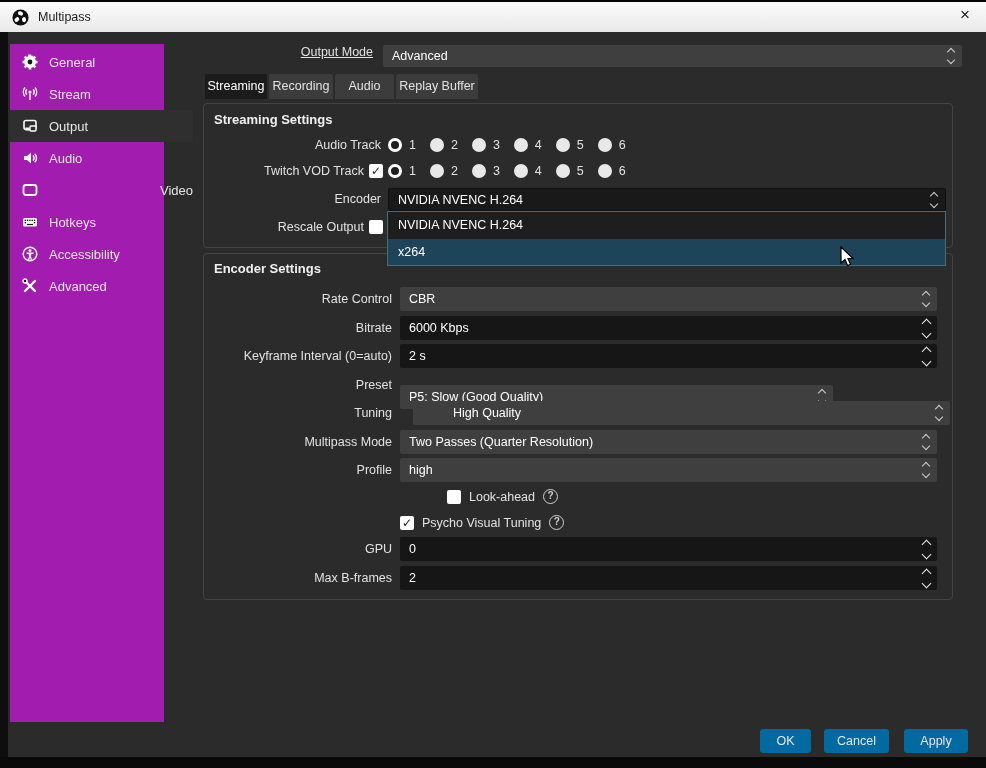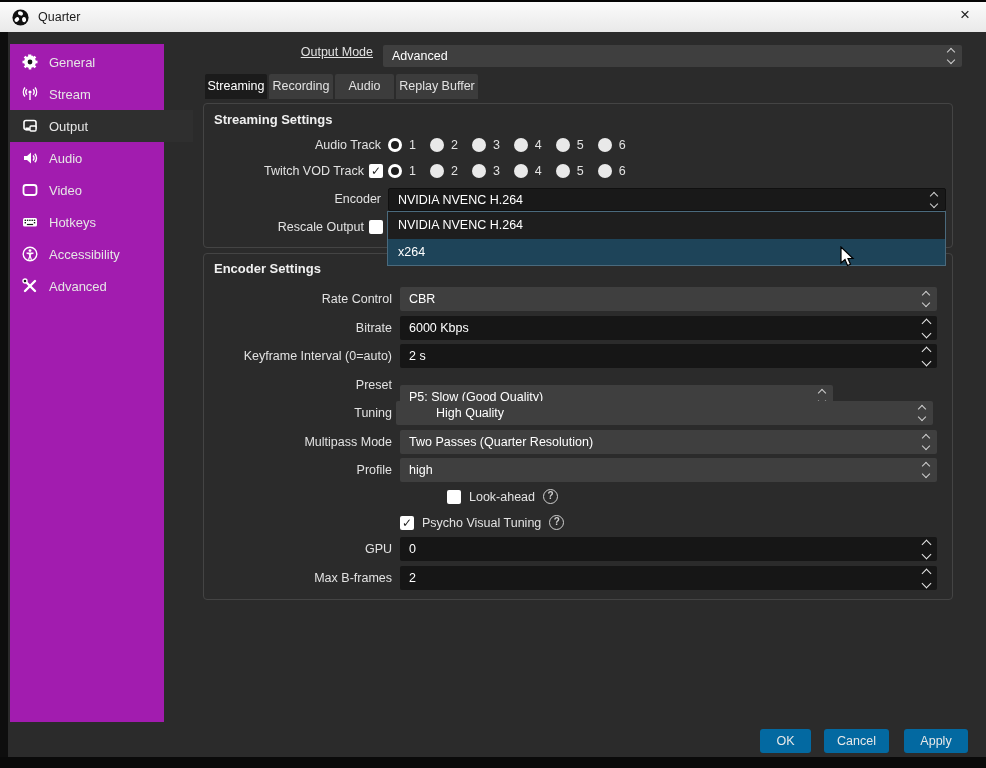--- a/index.html
+++ b/index.html
@@ -83,21 +83,21 @@
   <div class="titlebar">
     <svg class="logo" viewBox="0 0 20 20">
       <circle cx="10" cy="10" r="9.5" fill="#101010"></circle>
       <g fill="#ffffff">
         <ellipse cx="10" cy="5.2" rx="3.1" ry="2.4" transform="rotate(20 10 5.2)"></ellipse>
         <ellipse cx="5.8" cy="12.4" rx="3.1" ry="2.4" transform="rotate(140 5.8 12.4)"></ellipse>
         <ellipse cx="14.2" cy="12.4" rx="3.1" ry="2.4" transform="rotate(260 14.2 12.4)"></ellipse>
         <circle cx="10" cy="10" r="2.1" fill="#101010"></circle>
       </g>
     </svg>
-    <span class="title">Quarter</span>
+    <span class="title">Multipass</span>
   </div>
   <div class="close-btn">×</div>
 
   <div class="win-body"></div>
   <div class="left-strip"></div>
   <div class="bottom-strip"></div>
 
   <div class="sidebar">
     <div class="side-item" style="top:2px;">
       <svg width="16" height="16" viewBox="0 0 16 16">
@@ -141,21 +141,21 @@
     <div class="side-item" style="top:98px;">
       <svg width="16" height="16" viewBox="0 0 16 16">
           <path fill="#fff" d="M2 6h3l4-3.5v11L5 10H2z"></path>
           <g stroke="#fff" fill="none" stroke-width="1.4">
             <path d="M11 5.5a3.5 3.5 0 010 5"></path>
             <path d="M12.8 3.8a6 6 0 010 8.4"></path>
           </g>
         </svg>
       <span>Audio</span>
     </div>
-    <div class="side-item" style="top:130px;">
+    <div class="side-item" style="top:130px;justify-content:space-between;">
       <svg width="16" height="16" viewBox="0 0 16 16">
           <rect x="1.5" y="3" width="13" height="10" rx="2.5" fill="none" stroke="#fff" stroke-width="1.8"></rect>
         </svg>
       <span>Video</span>
     </div>
     <div class="side-item" style="top:162px;">
       <svg width="16" height="16" viewBox="0 0 16 16">
           <rect x="1" y="4" width="14" height="8.5" rx="1.5" fill="#fff"></rect>
           <g fill="#171717">
             <rect x="2.6" y="5.6" width="1.4" height="1.4"></rect>
@@ -314,21 +314,21 @@
   <div class="lbl" style="left:203px; top:373px; width:189px; line-height:24px;">Preset</div>
   <div class="combo" style="left:400px; top:373px; width:433px; height:24px;margin-top:12px;">
     <span>P5: Slow (Good Quality)</span>
     <span class="caret2">
         <span class="chev up"></span>
         <span class="chev dn"></span>
       </span>
   </div>
 
   <div class="lbl" style="left:203px; top:401px; width:189px; line-height:24px;">Tuning</div>
-  <div class="combo" style="left:396px; top:401px; width:537px; height:24px;padding-left:40px;">
+  <div class="combo" style="left:413px; top:401px; width:537px; height:24px;padding-left:40px;">
     <span>High Quality</span>
     <span class="caret2">
         <span class="chev up"></span>
         <span class="chev dn"></span>
       </span>
   </div>
 
   <div class="lbl" style="left:203px; top:430px; width:189px; line-height:24px;">Multipass Mode</div>
   <div class="combo" style="left:400px; top:430px; width:537px; height:24px;">
     <span>Two Passes (Quarter Resolution)</span>

